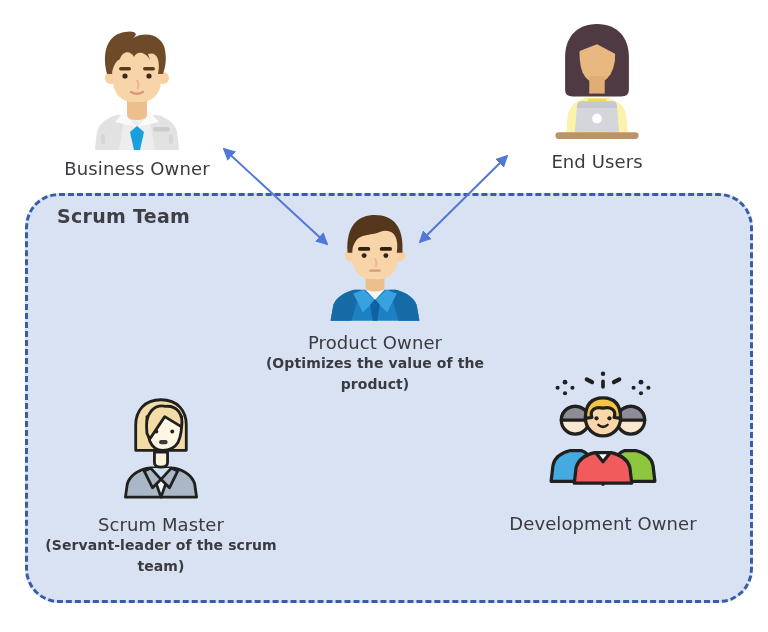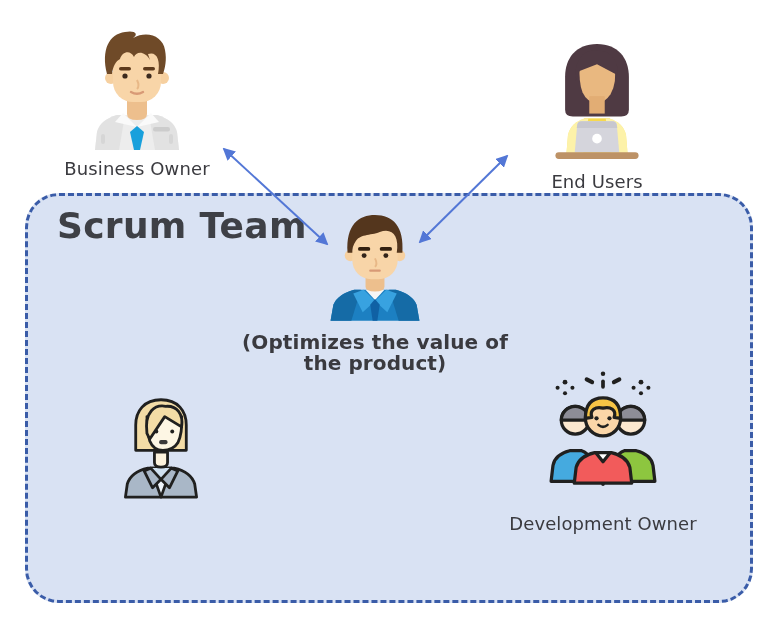--- a/index.html
+++ b/index.html
@@ -15,41 +15,41 @@
     left:25px;top:193px;
     width:728px;height:410px;
     box-sizing:border-box;
     background:#d9e2f3;
     border:3px dashed #3a5ca8;
     border-radius:34px;
   }
   .scrum-title{
     position:absolute;
     left:57px;top:205px;
-    font-size:36px;font-weight:700;
+    font-size:19px;font-weight:700;
     color:#3e4046;
     letter-spacing:.3px;
   }
   .node{
     position:absolute;
     text-align:center;
   }
   .node svg{display:block;margin:0 auto;}
   .node-label{
     font-size:18px;font-weight:400;
     color:#3a3a3f;line-height:21px;
     letter-spacing:.1px;
   }
   .node-sublabel{
-    font-size:20px;font-weight:700;
+    font-size:14px;font-weight:700;
     color:#3a3a3f;line-height:21px;
     letter-spacing:.1px;
   }
   .n-business-owner{left:37px;top:30px;width:200px;}
-  .n-end-users{left:497px;top:40px;width:200px;}
+  .n-end-users{left:497px;top:20px;width:200px;}
   .n-product-owner{left:242px;top:211px;width:266px;}
   .n-scrum-master{left:45px;top:396px;width:232px;}
   .n-development-team{left:477px;top:370px;width:252px;}
   .gap-bo{margin-top:8px;}
   .gap-eu{margin-top:9px;}
   .gap-po{margin-top:11px;}
   .gap-sm{margin-top:15px;}
   .gap-dt{margin-top:26px;}
   .arrows{position:absolute;left:0;top:0;pointer-events:none;}
 </style>
@@ -130,20 +130,21 @@
       <rect x="31" y="14" width="48" height="58" rx="20" fill="#f8d5a8"></rect>
       <path d="M26 44 C24 14 38 4 55 4 C74 4 86 16 84 44 L78 44 C81 26 73 17 60 22 C50 26 38 24 34 33 Q31 37 31 44 Z" fill="#54361d"></path>
       <rect x="37" y="38" width="13" height="4" rx="2" fill="#33200f"></rect>
       <rect x="60" y="38" width="13" height="4" rx="2" fill="#33200f"></rect>
       <circle cx="43.5" cy="47" r="2.6" fill="#33241a"></circle>
       <circle cx="66.5" cy="47" r="2.6" fill="#33241a"></circle>
       <path d="M55 50 q3 6 0 9" stroke="#e8b887" stroke-width="2" fill="none"></path>
       <path d="M50 63 h10" stroke="#d89a76" stroke-width="2.4" stroke-linecap="round"></path>
     </svg>
     <div class="gap-po">
+      <div class="node-label">Product Owner</div>
       <div class="node-sublabel">(Optimizes the value of the product)</div>
     </div>
   </div>
 
   <div class="node n-scrum-master">
     <svg width="90" height="103" viewBox="0 0 96 110">
       <g stroke="#20201f" stroke-width="3" stroke-linejoin="round" stroke-linecap="round">
         <path d="M10 108 L12 94 Q16 81 34 77 L62 77 Q80 81 84 94 L86 108 Z" fill="#a9b7c7"></path>
         <path d="M37 77 L48 108 L59 77 Z" fill="#eef4fa"></path>
         <path d="M40 89 L56 89 L59 77 L37 77 Z" fill="#cfe0f0" stroke="none"></path>
@@ -151,20 +152,24 @@
         <path d="M59 77 L48 89 L57 98 L66 80 Z" fill="#a9b7c7"></path>
         <path d="M41 60 h14 v11 q0 5 -7 5 t-7 -5 Z" fill="#fdf3dd"></path>
         <path d="M48 4 C30 4 21 16 21 31 L21 58 L75 58 L75 31 C75 16 66 4 48 4 Z" fill="#f3dca6"></path>
         <path d="M33 22 L70 22 Q71 40 66 50 Q61 58 50 58 Q40 58 36 48 Q33 38 33 22 Z" fill="#fdf6e4"></path>
         <path d="M33 40 C30 16 42 9 53 11 C65 10 72 19 70 33 L52 22 L36 46 Z" fill="#f3dca6"></path>
       </g>
       <circle cx="43" cy="38" r="2.1" fill="#20201f"></circle>
       <circle cx="60" cy="38" r="2.1" fill="#20201f"></circle>
       <rect x="46" y="47" width="9" height="4.5" rx="2" fill="#3a3a3a"></rect>
     </svg>
+    <div class="gap-sm">
+      <div class="node-label">Scrum Master</div>
+      <div class="node-sublabel">(Servant-leader of the scrum team)</div>
+    </div>
   </div>
 
   <div class="node n-development-team">
     <svg width="126" height="117" viewBox="0 0 136 126">
       <g fill="#20201f">
         <circle cx="27" cy="13" r="2.6"></circle>
           <circle cx="35" cy="19" r="2.2"></circle>
           <circle cx="27" cy="25" r="2.2"></circle>
           <circle cx="19" cy="19" r="2.2"></circle>
         <circle cx="109" cy="13" r="2.6"></circle>

